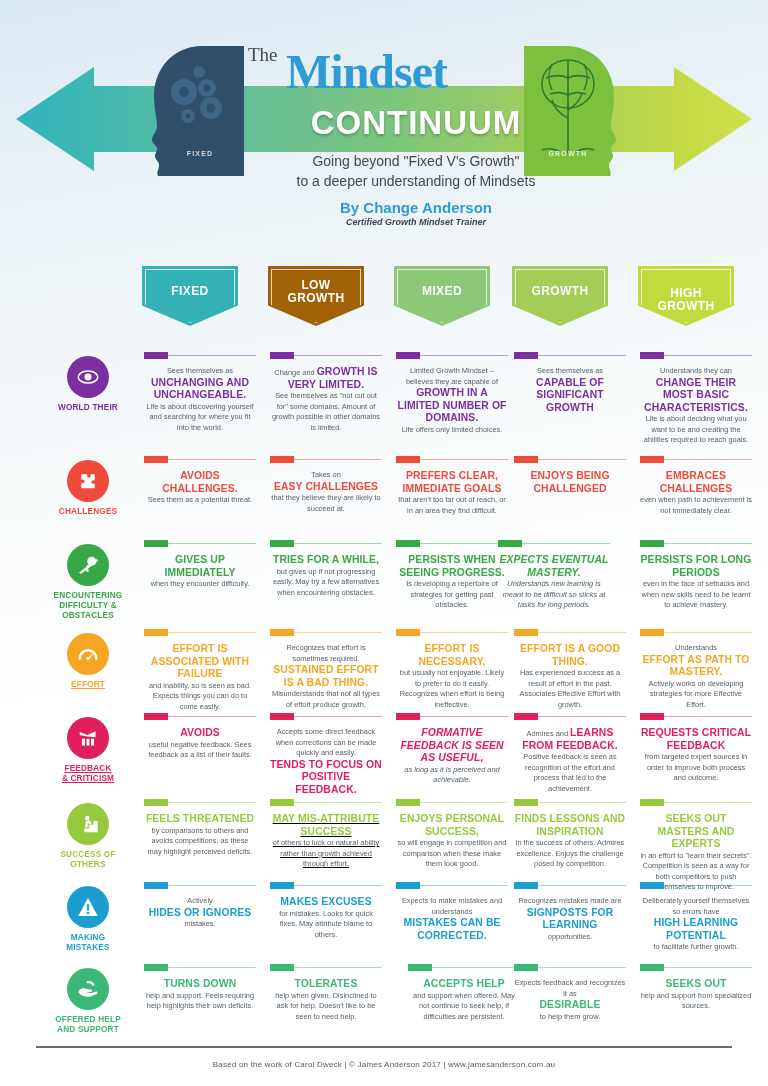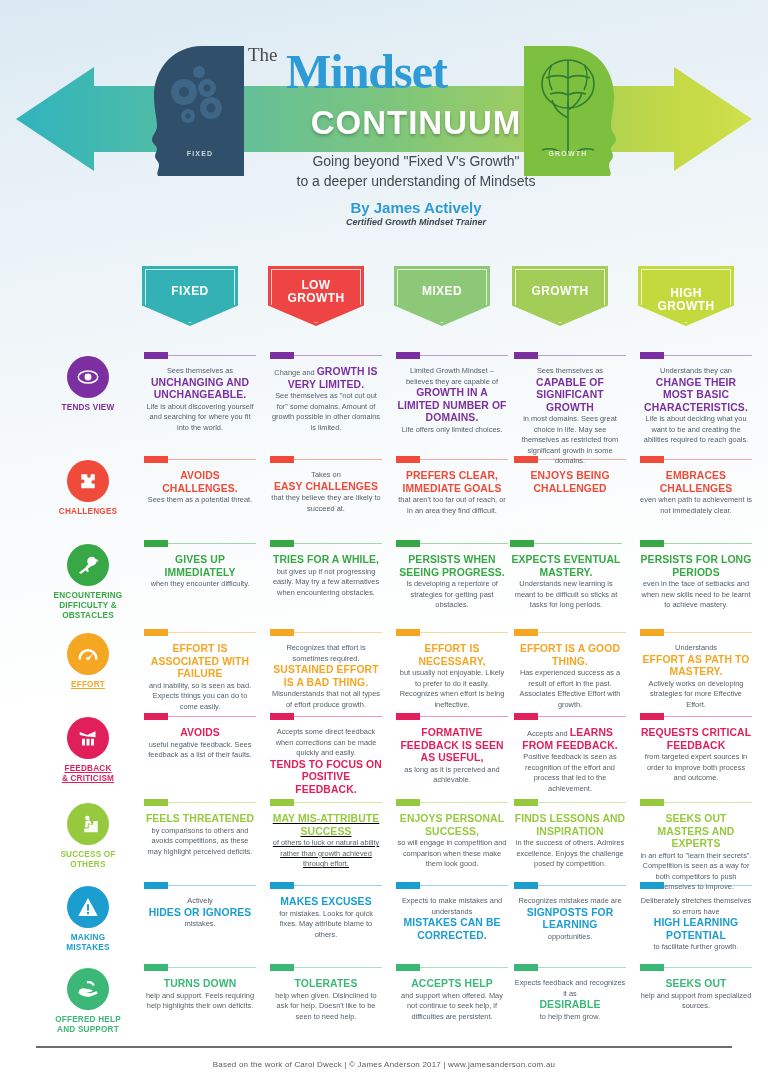--- a/index.html
+++ b/index.html
@@ -170,30 +170,30 @@
         </g>
       </svg>
       <div class="head-label g">GROWTH</div>
     </div>
 
     <div class="title-the">The</div>
     <div class="title-main">Mindset</div>
     <div class="title-cont">CONTINUUM</div>
     <div class="subtitle" style="white-space:pre-line;">Going beyond "Fixed V's Growth"
 to a deeper understanding of Mindsets</div>
-    <div class="byline">By James Actively</div>
+    <div class="byline">By Change Anderson</div>
     <div class="byline2">Certified Growth Mindset Trainer</div>
   </div>
 
   <div class="shields">
       <div class="shield" style="left: 142px; background: rgb(51, 177, 181);">
         <div class="ol"></div>
         <span style="white-space: pre-line;">FIXED</span>
       </div>
-      <div class="shield" style="left: 268px; background: #ef4444;">
+      <div class="shield" style="left: 268px; background: #a16207;">
         <div class="ol"></div>
         <span style="white-space: pre-line;">LOW
 GROWTH</span>
       </div>
       <div class="shield" style="left: 394px; background: rgb(140, 200, 120);">
         <div class="ol"></div>
         <span style="white-space: pre-line;">MIXED</span>
       </div>
       <div class="shield" style="left: 512px; background: rgb(163, 205, 87);">
         <div class="ol"></div>
@@ -208,21 +208,21 @@
 
   <div class="grid">
       <div class="row" style="height: 104px;">
         <div class="rowicon">
           <div class="circ" style="background: rgb(123, 47, 160);">
             <svg viewBox="0 0 32 32">
               <ellipse cx="16" cy="16" rx="13" ry="8" fill="none" stroke="#fff" stroke-width="2"></ellipse>
               <circle cx="16" cy="16" r="4.6" fill="#fff"></circle>
             </svg>
           </div>
-          <div class="rowlabel" style="color: rgb(123, 47, 160); white-space: pre-line;">TENDS VIEW</div>
+          <div class="rowlabel" style="color: rgb(123, 47, 160); white-space: pre-line;">WORLD THEIR</div>
         </div>
         <div class="cells">
           <div class="cell" style="left: 8px;">
             <div class="bar">
               <div class="track" style="background: rgb(123, 47, 160);"></div>
               <div class="knob" style="background: rgb(123, 47, 160); left: 0px;"></div>
             </div>
             <div class="ctext"><span class="bl">Sees themselves as</span><b style="color:#7b2fa0">UNCHANGING AND UNCHANGEABLE.</b><span class="bl">Life is about discovering yourself and searching for where you fit into the world.</span></div>
           </div>
           <div class="cell" style="left: 134px;">
@@ -237,21 +237,21 @@
               <div class="track" style="background: rgb(123, 47, 160);"></div>
               <div class="knob" style="background: rgb(123, 47, 160); left: 0px;"></div>
             </div>
             <div class="ctext"><span class="bl">Limited Growth Mindset – believes they are capable of</span><b style="color:#7b2fa0">GROWTH IN A LIMITED NUMBER OF DOMAINS.</b><span class="bl">Life offers only limited choices.</span></div>
           </div>
           <div class="cell" style="left: 378px;">
             <div class="bar">
               <div class="track" style="background: rgb(123, 47, 160);"></div>
               <div class="knob" style="background: rgb(123, 47, 160); left: 0px;"></div>
             </div>
-            <div class="ctext"><span class="bl">Sees themselves as</span><b style="color:#7b2fa0">CAPABLE OF SIGNIFICANT GROWTH</b><span class="bl">in most domains. Sees great choice in life. May see themselves as restricted from significant growth in some domains.</span></div>
+            <div class="ctext"><span class="bl">Sees themselves as</span><b style="color:#7b2fa0">CAPABLE OF SIGNIFICANT GROWTH</b></div>
           </div>
           <div class="cell" style="left: 504px;">
             <div class="bar">
               <div class="track" style="background: rgb(123, 47, 160);"></div>
               <div class="knob" style="background: rgb(123, 47, 160); left: 0px;"></div>
             </div>
             <div class="ctext"><span class="bl">Understands they can</span><b style="color:#7b2fa0">CHANGE THEIR MOST BASIC CHARACTERISTICS.</b><span class="bl">Life is about deciding what you want to be and creating the abilities required to reach goals.</span></div>
           </div>
         </div>
       </div>
@@ -330,21 +330,21 @@
             </div>
             <div class="ctext"><b style="color:#37a845">TRIES FOR A WHILE,</b><span class="bl">but gives up if not progressing easily. May try a few alternatives when encountering obstacles.</span></div>
           </div>
           <div class="cell" style="left: 260px;">
             <div class="bar">
               <div class="track" style="background: rgb(55, 168, 69);"></div>
               <div class="knob" style="background: rgb(55, 168, 69); left: 0px;"></div>
             </div>
             <div class="ctext"><b style="color:#37a845">PERSISTS WHEN SEEING PROGRESS.</b><span class="bl">Is developing a repertoire of strategies for getting past obstacles.</span></div>
           </div>
-          <div class="cell" style="left: 374px;">
+          <div class="cell" style="left: 362px; font-style: italic;">
             <div class="bar">
               <div class="track" style="background: rgb(55, 168, 69);"></div>
               <div class="knob" style="background: rgb(55, 168, 69); left: 0px;"></div>
             </div>
             <div class="ctext"><b style="color:#37a845">EXPECTS EVENTUAL MASTERY.</b><span class="bl">Understands new learning is meant to be difficult so sticks at tasks for long periods.</span></div>
           </div>
           <div class="cell" style="left: 504px;">
             <div class="bar">
               <div class="track" style="background: rgb(55, 168, 69);"></div>
               <div class="knob" style="background: rgb(55, 168, 69); left: 0px;"></div>
@@ -423,33 +423,33 @@
             </div>
             <div class="ctext"><b style="color:#e11f5a">AVOIDS</b><span class="bl">useful negative feedback. Sees feedback as a list of their faults.</span></div>
           </div>
           <div class="cell" style="left: 134px;">
             <div class="bar">
               <div class="track" style="background: rgb(225, 31, 90);"></div>
               <div class="knob" style="background: rgb(225, 31, 90); left: 0px;"></div>
             </div>
             <div class="ctext"><span class="bl">Accepts some direct feedback when corrections can be made quickly and easily.</span><b style="color:#e11f5a">TENDS TO FOCUS ON POSITIVE FEEDBACK.</b></div>
           </div>
-          <div class="cell" style="left: 260px;">
+          <div class="cell" style="left: 260px; font-style: italic;">
             <div class="bar">
               <div class="track" style="background: rgb(225, 31, 90);"></div>
               <div class="knob" style="background: rgb(225, 31, 90); left: 0px;"></div>
             </div>
             <div class="ctext"><b style="color:#e11f5a">FORMATIVE FEEDBACK IS SEEN AS USEFUL,</b><span class="bl">as long as it is perceived and achievable.</span></div>
           </div>
           <div class="cell" style="left: 378px;">
             <div class="bar">
               <div class="track" style="background: rgb(225, 31, 90);"></div>
               <div class="knob" style="background: rgb(225, 31, 90); left: 0px;"></div>
             </div>
-            <div class="ctext"><span>Accepts and </span><b style="color:#e11f5a">LEARNS FROM FEEDBACK.</b><span class="bl">Positive feedback is seen as recognition of the effort and process that led to the achievement.</span></div>
+            <div class="ctext"><span>Admires and </span><b style="color:#e11f5a">LEARNS FROM FEEDBACK.</b><span class="bl">Positive feedback is seen as recognition of the effort and process that led to the achievement.</span></div>
           </div>
           <div class="cell" style="left: 504px;">
             <div class="bar">
               <div class="track" style="background: rgb(225, 31, 90);"></div>
               <div class="knob" style="background: rgb(225, 31, 90); left: 0px;"></div>
             </div>
             <div class="ctext"><b style="color:#e11f5a">REQUESTS CRITICAL FEEDBACK</b><span class="bl">from targeted expert sources in order to improve both process and outcome.</span></div>
           </div>
         </div>
       </div>
@@ -542,21 +542,21 @@
               <div class="track" style="background: rgb(27, 157, 208);"></div>
               <div class="knob" style="background: rgb(27, 157, 208); left: 0px;"></div>
             </div>
             <div class="ctext"><span class="bl">Recognizes mistakes made are</span><b style="color:#1b9dd0">SIGNPOSTS FOR LEARNING</b><span class="bl">opportunities.</span></div>
           </div>
           <div class="cell" style="left: 504px;">
             <div class="bar">
               <div class="track" style="background: rgb(27, 157, 208);"></div>
               <div class="knob" style="background: rgb(27, 157, 208); left: 0px;"></div>
             </div>
-            <div class="ctext"><span class="bl">Deliberately stretches themselves so errors have</span><b style="color:#1b9dd0">HIGH LEARNING POTENTIAL</b><span class="bl">to facilitate further growth.</span></div>
+            <div class="ctext"><span class="bl">Deliberately yourself themselves so errors have</span><b style="color:#1b9dd0">HIGH LEARNING POTENTIAL</b><span class="bl">to facilitate further growth.</span></div>
           </div>
         </div>
       </div>
       <div class="row" style="height: 86px;">
         <div class="rowicon">
           <div class="circ" style="background: rgb(59, 184, 120);">
             <svg viewBox="0 0 32 32">
               <path fill="#fff" d="M3 21c4 4 10 6 16 5l10-4-1.5-3-8 2.5-6-1 7-1c1.5-.3 1.5-2.4 0-2.6L10 15c-2 0-4 .8-5.5 2.2z"></path>
               <path fill="#fff" d="M14 6c5-2 10 1 11 5l-3 .6C21 9 18 7.5 15 8.8z"></path>
             </svg>
@@ -572,21 +572,21 @@
             </div>
             <div class="ctext"><b style="color:#3bb878">TURNS DOWN</b><span class="bl">help and support. Feels requiring help highlights their own deficits.</span></div>
           </div>
           <div class="cell" style="left: 134px;">
             <div class="bar">
               <div class="track" style="background: rgb(59, 184, 120);"></div>
               <div class="knob" style="background: rgb(59, 184, 120); left: 0px;"></div>
             </div>
             <div class="ctext"><b style="color:#3bb878">TOLERATES</b><span class="bl">help when given. Disinclined to ask for help. Doesn't like to be seen to need help.</span></div>
           </div>
-          <div class="cell" style="left: 260px;">
+          <div class="cell" style="left: 272px;">
             <div class="bar">
               <div class="track" style="background: rgb(59, 184, 120);"></div>
               <div class="knob" style="background: rgb(59, 184, 120); left: 0px;"></div>
             </div>
             <div class="ctext"><b style="color:#3bb878">ACCEPTS HELP</b><span class="bl">and support when offered. May not continue to seek help, if difficulties are persistent.</span></div>
           </div>
           <div class="cell" style="left: 378px;">
             <div class="bar">
               <div class="track" style="background: rgb(59, 184, 120);"></div>
               <div class="knob" style="background: rgb(59, 184, 120); left: 0px;"></div>

